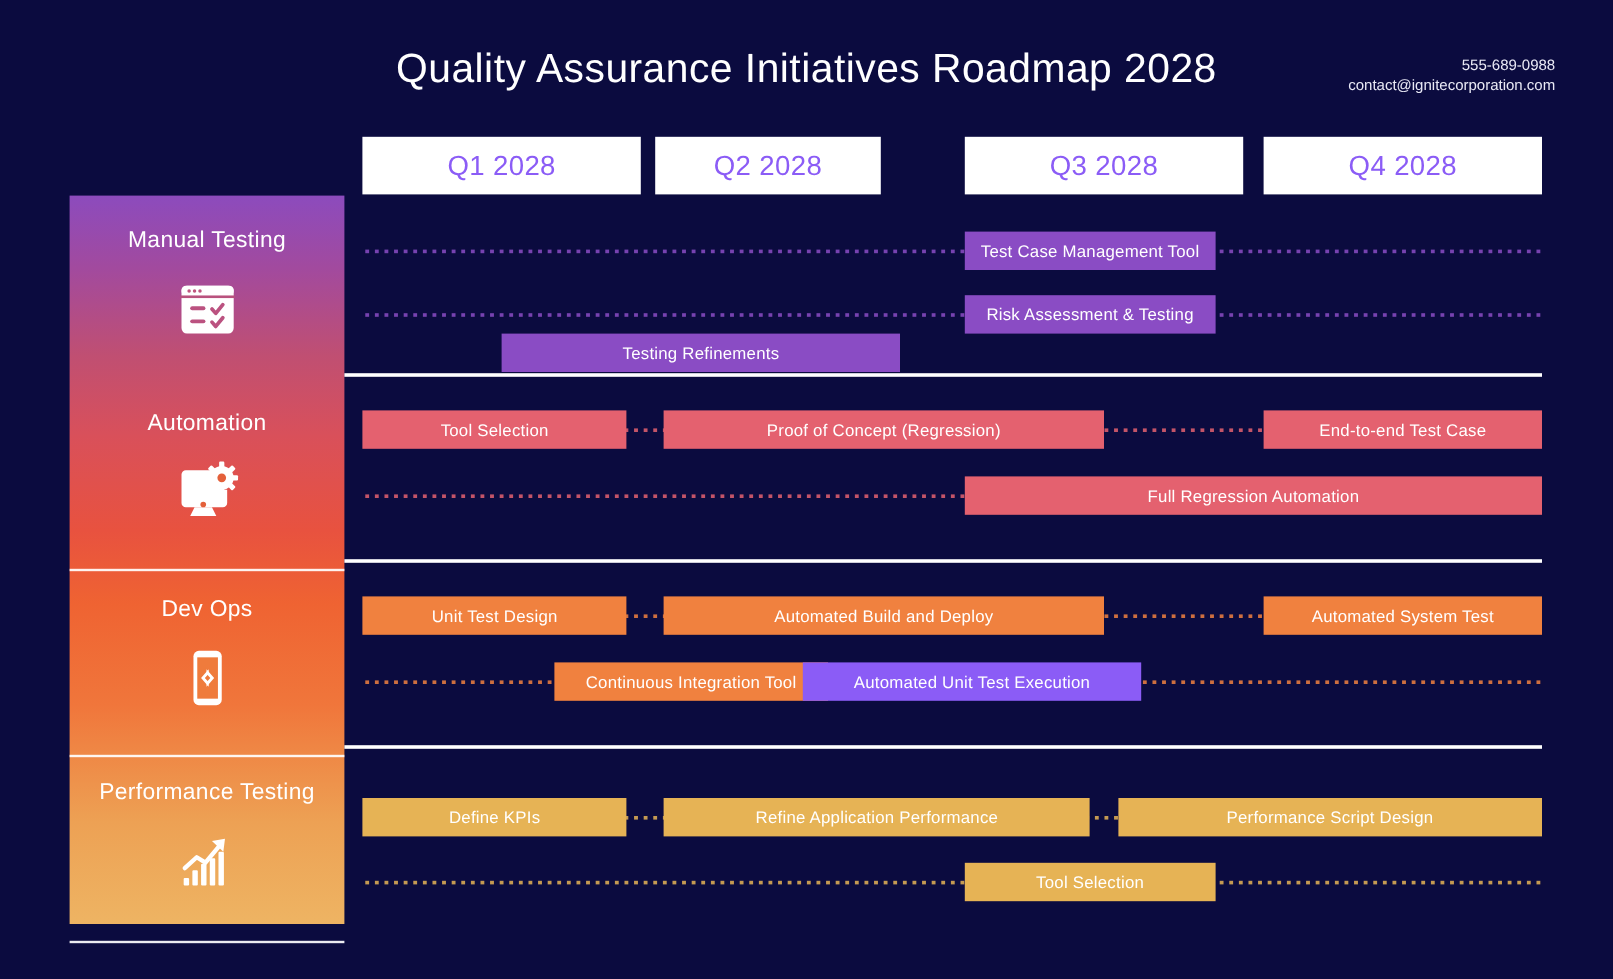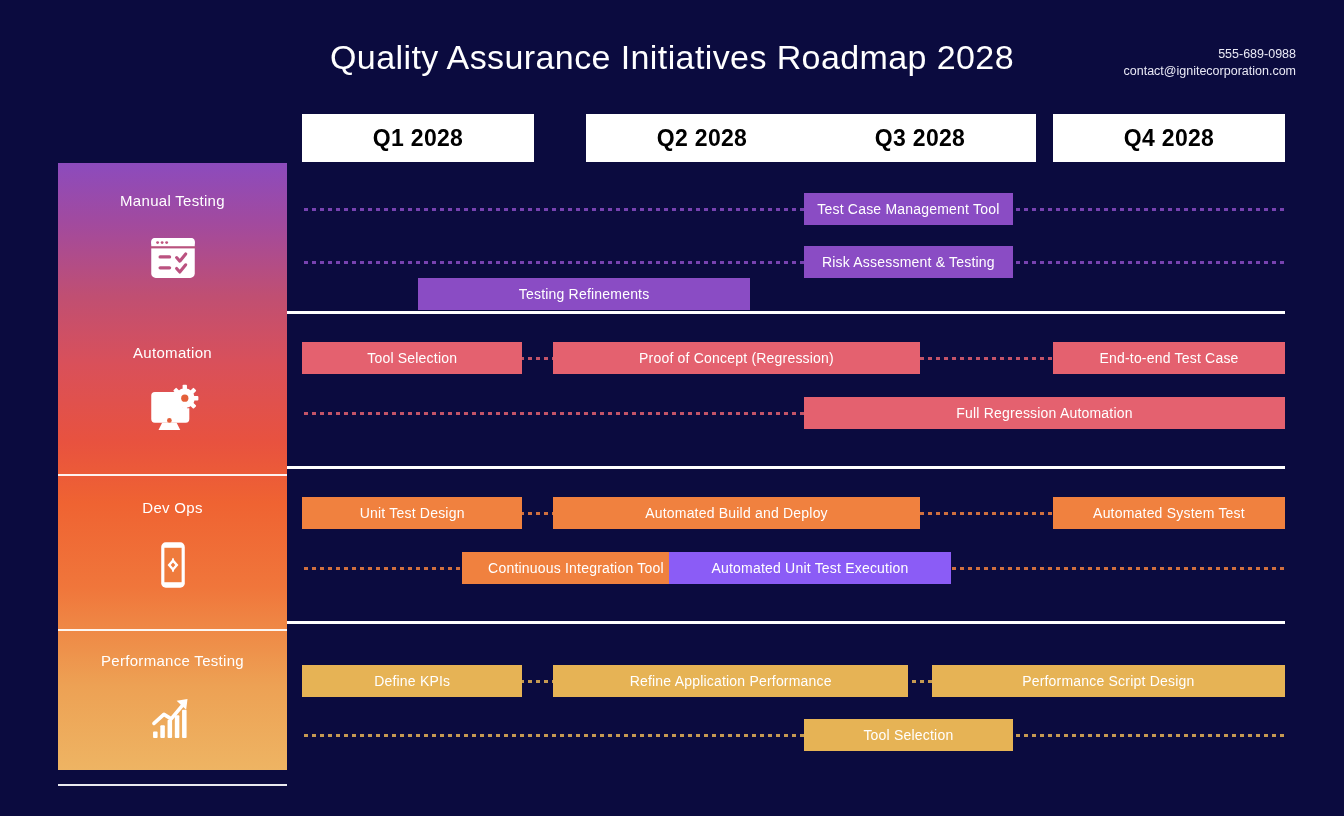--- a/index.html
+++ b/index.html
@@ -24,21 +24,21 @@
     color:#e9e9f5;font-size:12.5px;line-height:17px;
   }
 
   
   #quarter-header-row{position:absolute;left:0;top:114px;height:48px;width:1344px;}
   .quarter-cell{
     position:absolute;top:0;height:48px;
     background:#ffffff;
     display:flex;align-items:center;justify-content:center;
   }
-  .quarter-label{color:#000000;font-size:23px;font-weight:700;letter-spacing:.3px;}
+  .quarter-label{color:#8b5cf6;font-size:23px;font-weight:400;letter-spacing:.3px;}
 
   
   #sidebar{
     position:absolute;left:58px;top:163px;width:229px;height:607px;
     background:linear-gradient(to bottom,
       #8c4bbd 0%,
       #a24a9e 10%,
       #c04f72 22%,
       #d9505a 33%,
       #e8523f 46%,
@@ -46,21 +46,21 @@
       #f0763b 70%,
       #eda154 86%,
       #eeb463 100%);
   }
   .cat-cell{
     position:absolute;left:0;width:229px;
     display:flex;flex-direction:column;align-items:center;justify-content:center;
     box-sizing:border-box;
   }
   .cat-label{
-    color:#ffffff;font-size:15px;font-weight:300;letter-spacing:.3px;
+    color:#ffffff;font-size:19px;font-weight:300;letter-spacing:.3px;
     line-height:28px;
   }
   .cat-icon{margin-top:14px;width:58px;height:58px;display:block;}
   .cat-sep{
     position:absolute;left:58px;width:229px;height:2px;background:#ffffff;opacity:.92;
   }
 
   
   #timeline{position:absolute;left:287px;top:163px;width:1057px;height:607px;}
   .row-divider{position:absolute;left:0;width:998px;height:3px;background:#ffffff;}
@@ -86,21 +86,21 @@
   <div id="contact-block">
     <div>555-689-0988</div>
     <div>contact@ignitecorporation.com</div>
   </div>
 </div>
 
 <div id="quarter-header-row">
     <div class="quarter-cell" style="left: 302px; width: 232px;">
       <div class="quarter-label">Q1 2028</div>
     </div>
-    <div class="quarter-cell" style="left: 586px; width: 232px;">
+    <div class="quarter-cell" style="left: 546px; width: 188px;">
       <div class="quarter-label">Q2 2028</div>
     </div>
     <div class="quarter-cell" style="left: 804px; width: 232px;">
       <div class="quarter-label">Q3 2028</div>
     </div>
     <div class="quarter-cell" style="left: 1053px; width: 232px;">
       <div class="quarter-label">Q4 2028</div>
     </div>
   </div>
 

